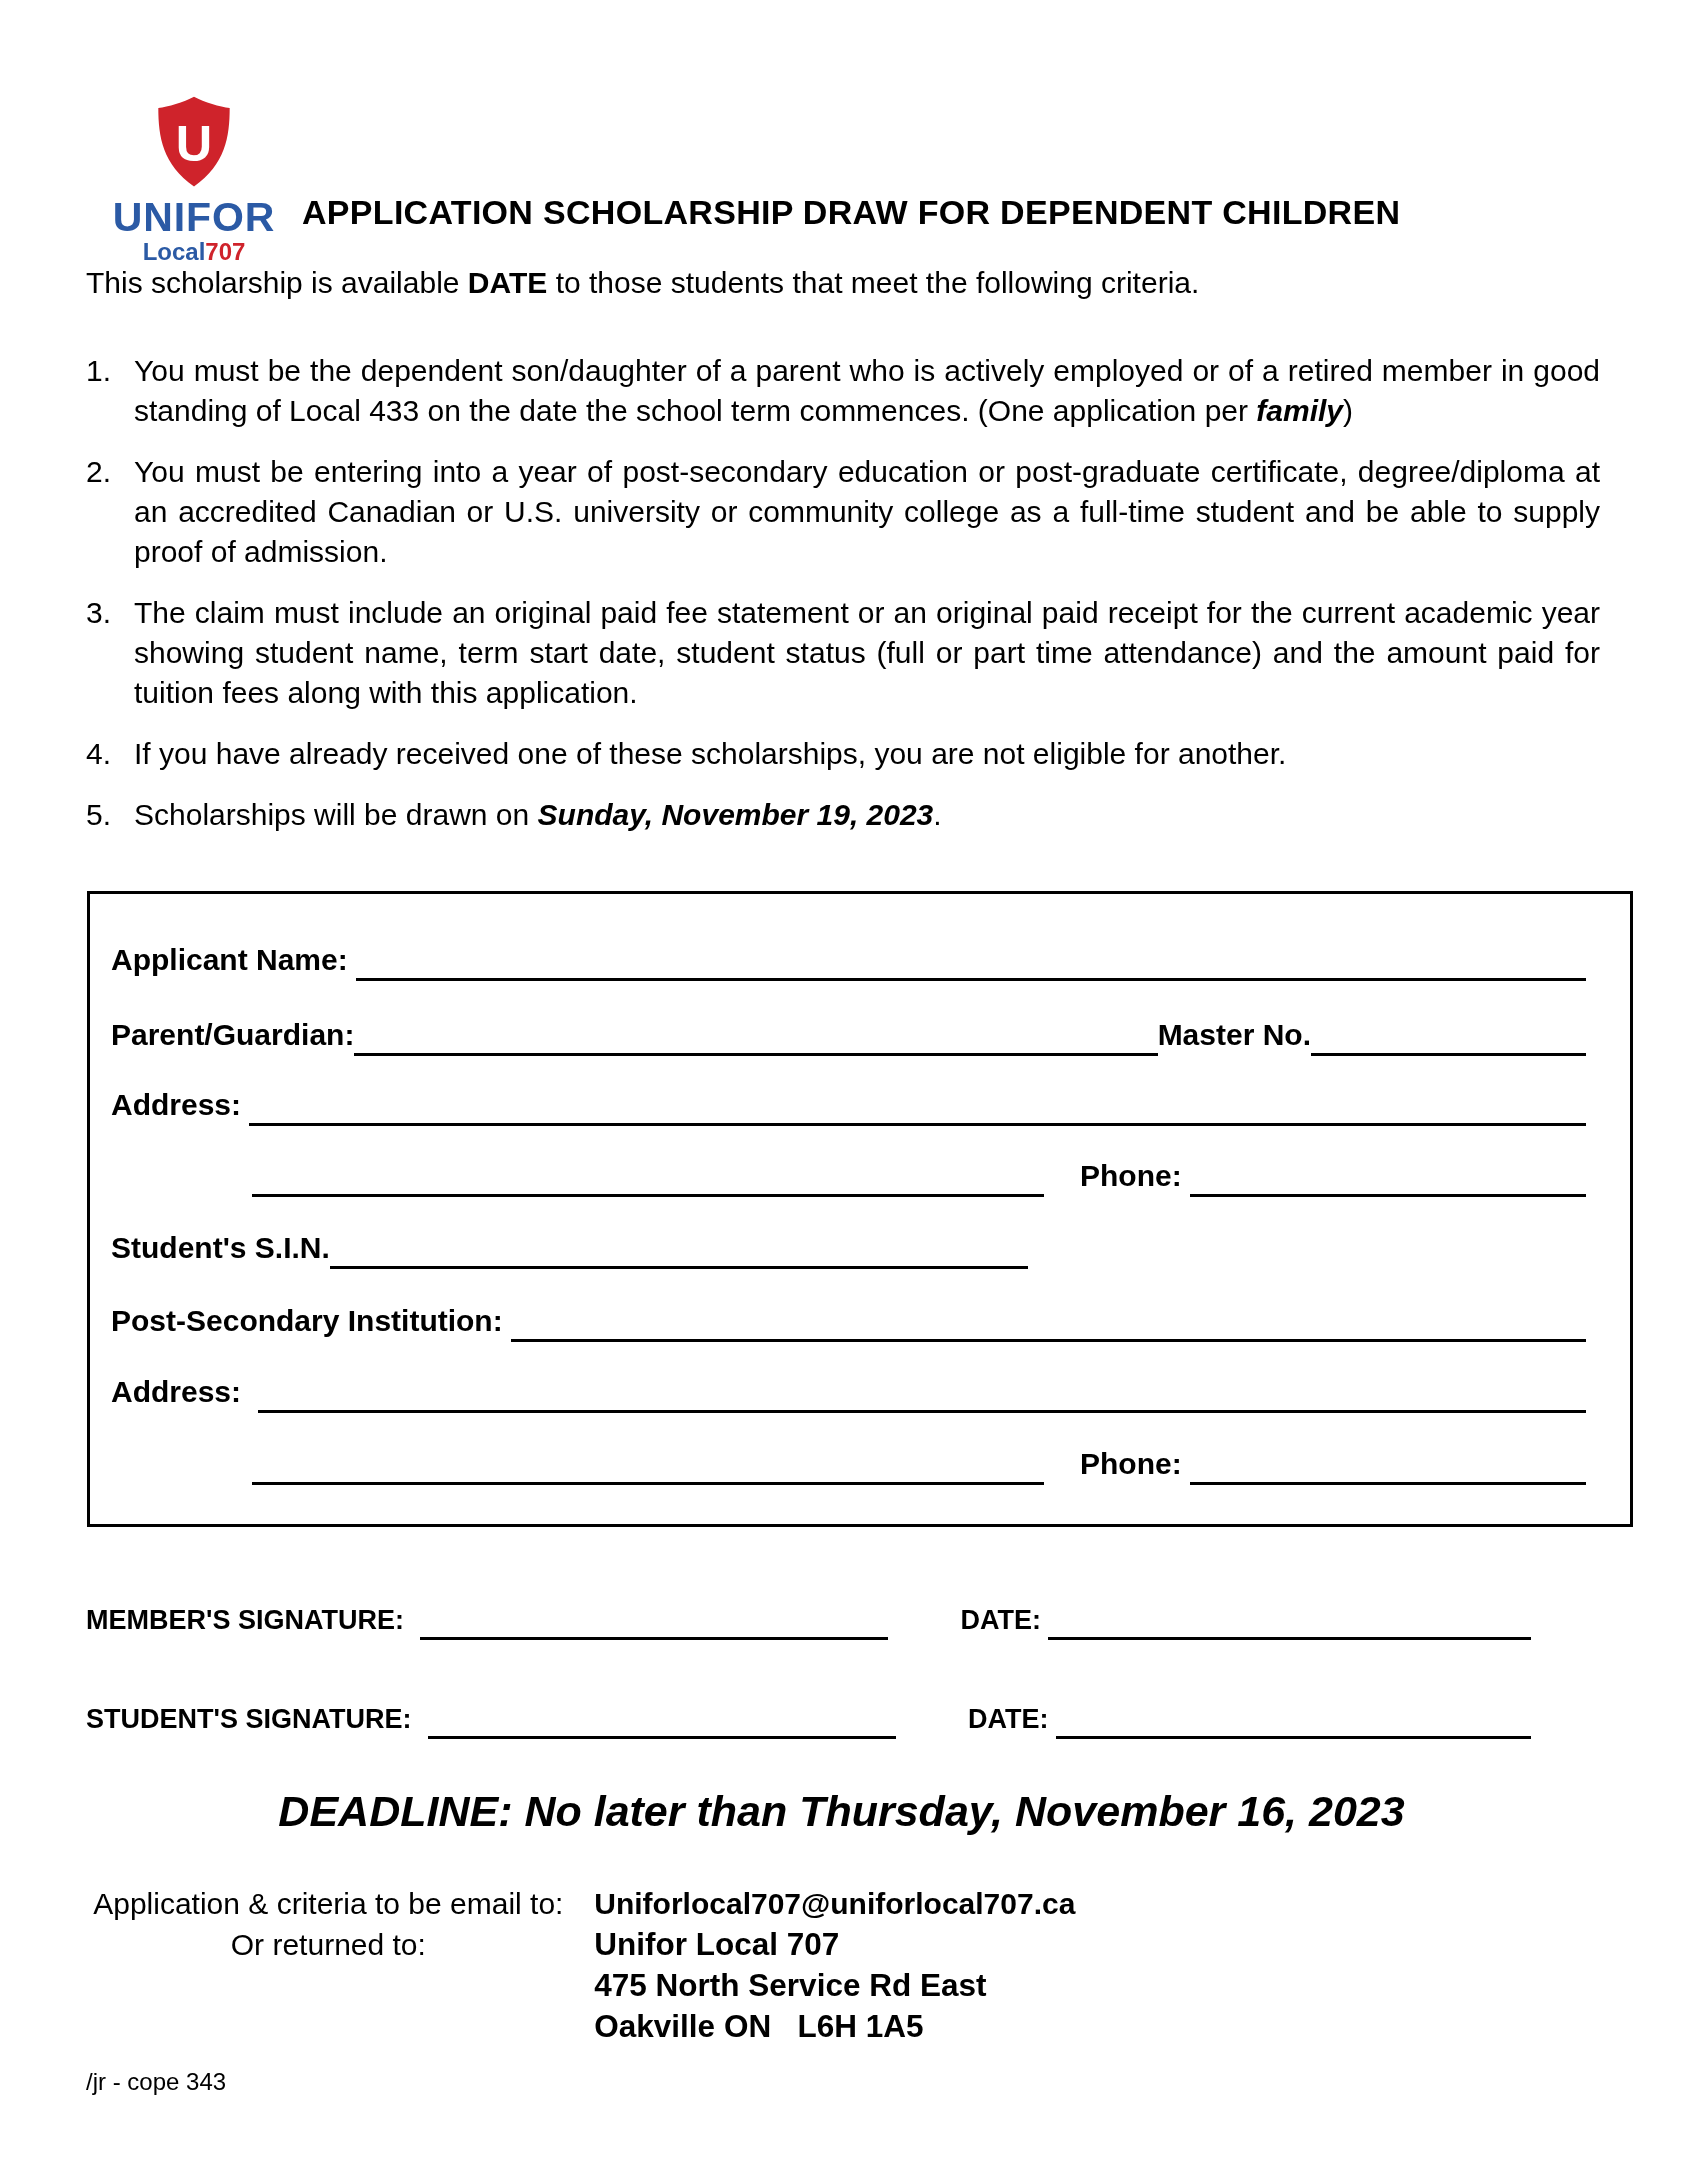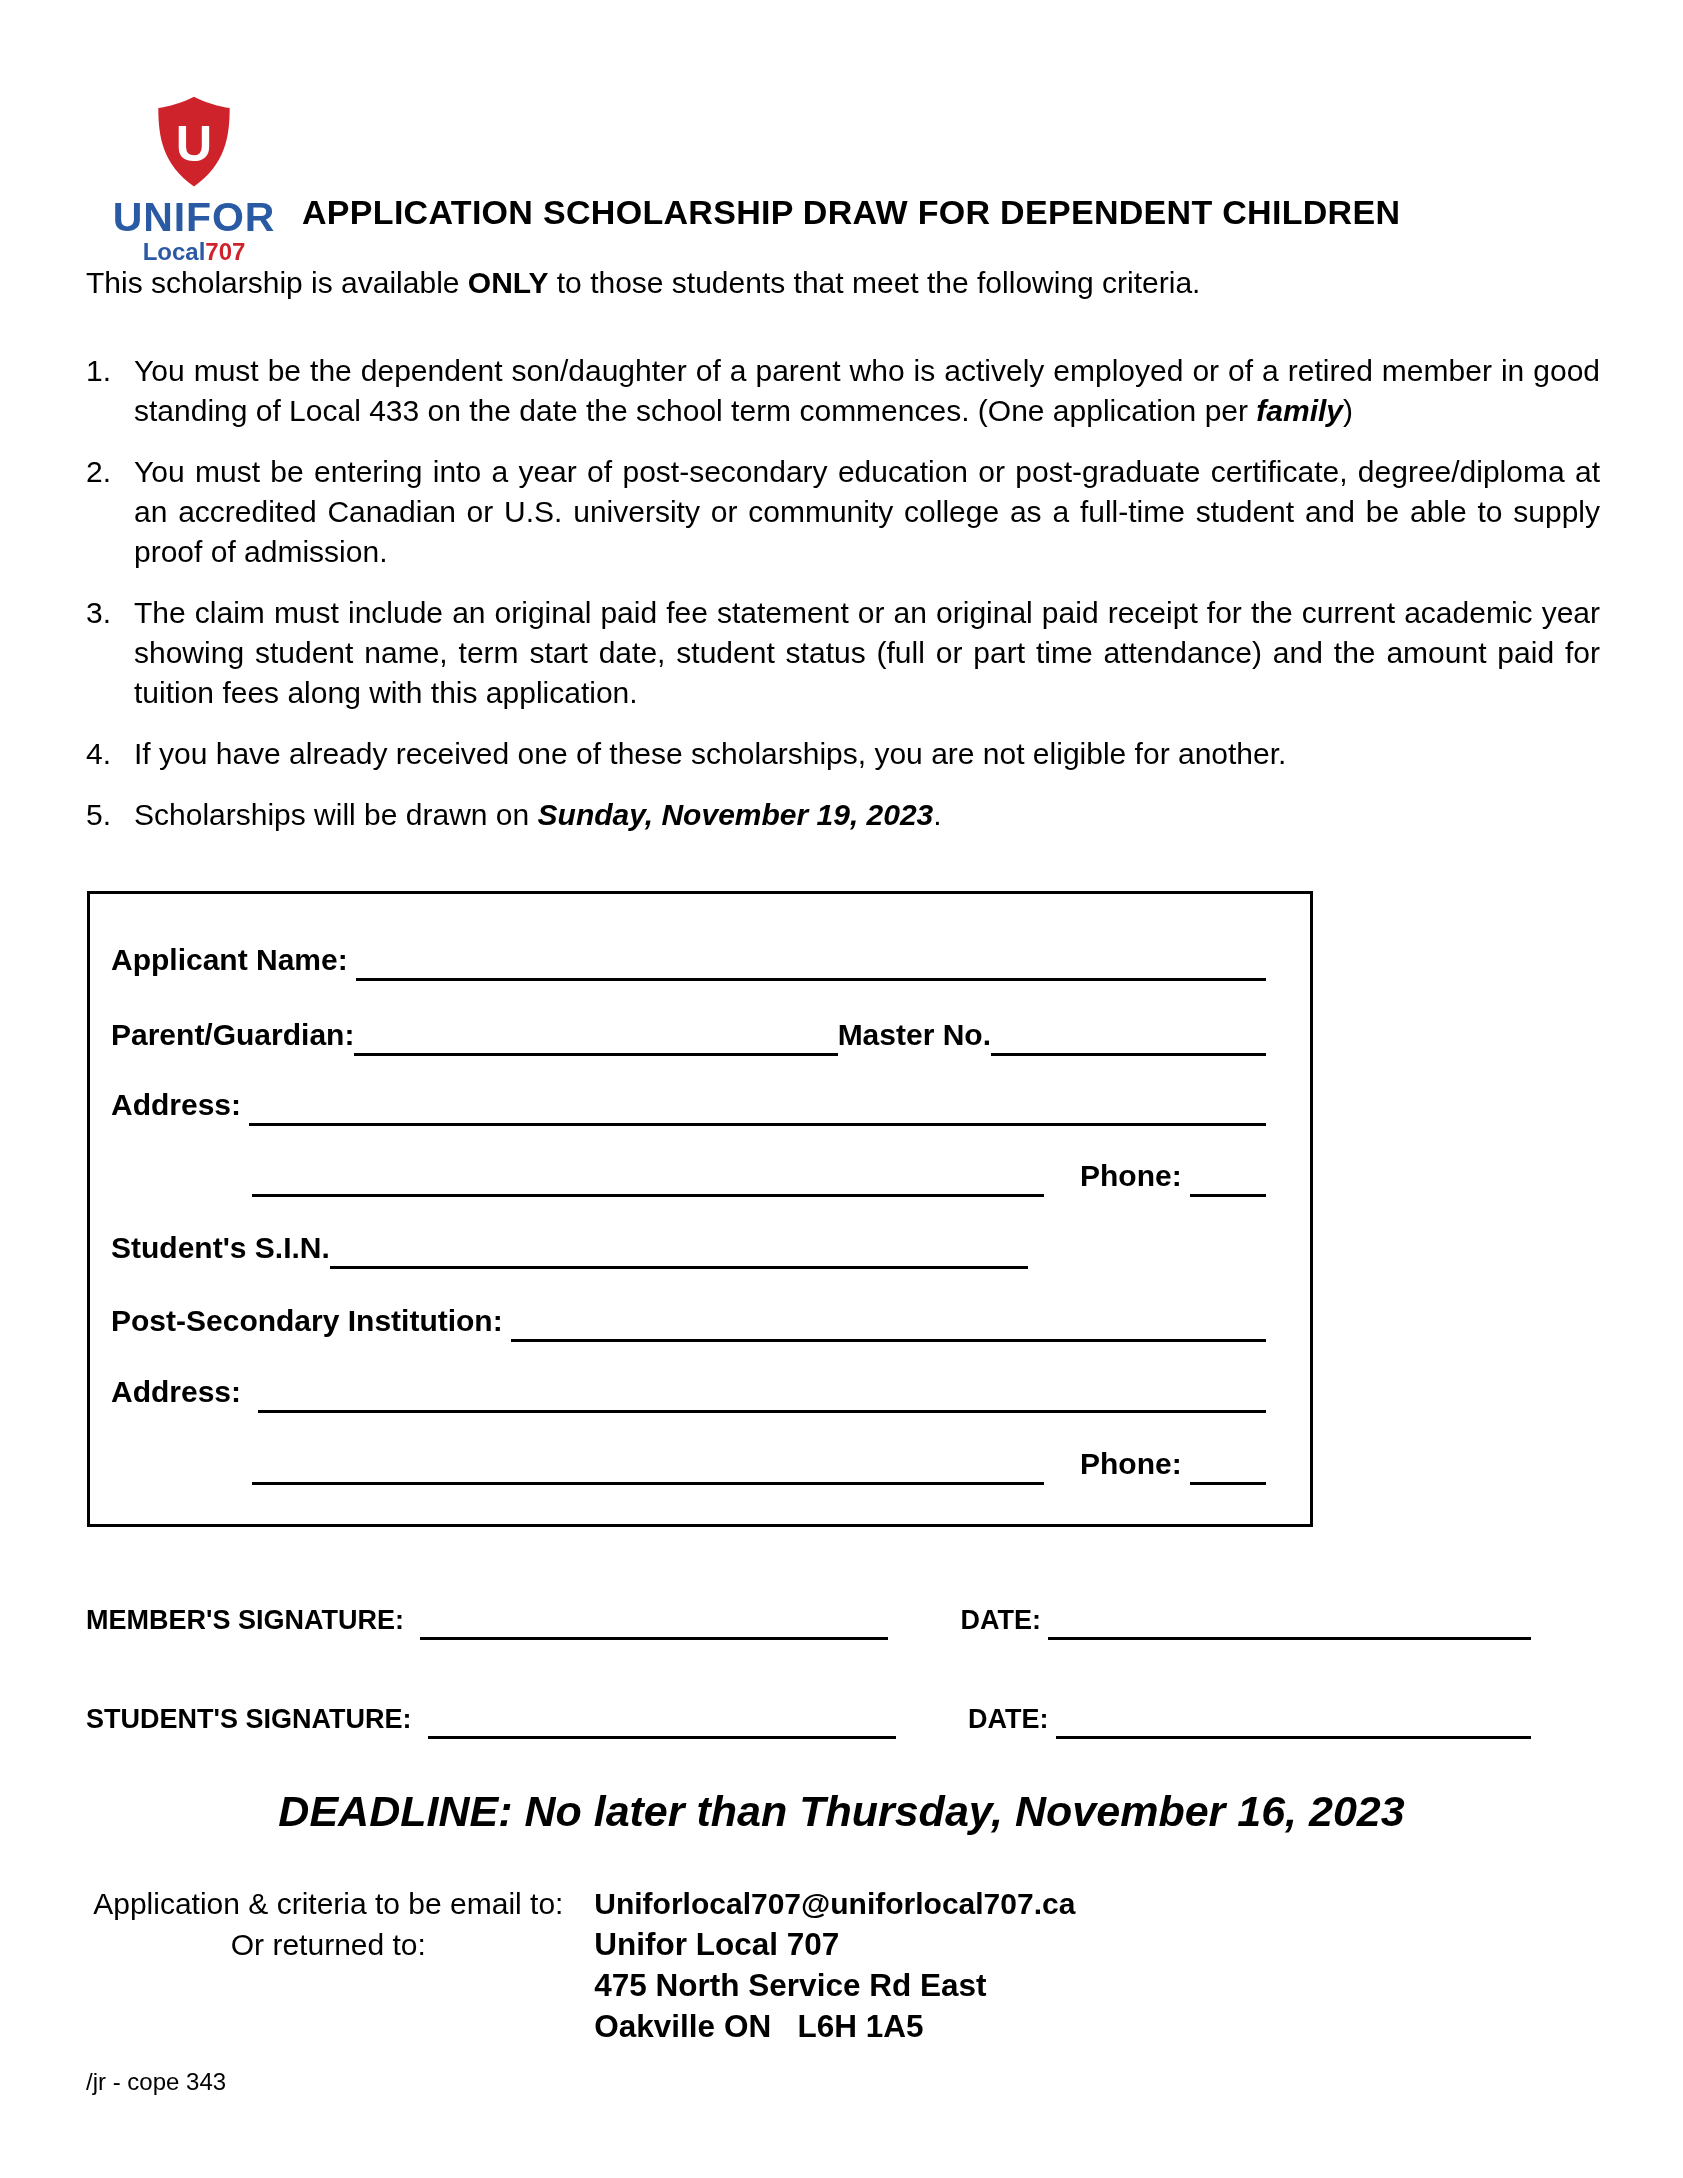--- a/index.html
+++ b/index.html
@@ -30,21 +30,21 @@
 
   
   .criteria { position:absolute; left:86px; top:351px; width:1514px; font-size:30px; line-height:40px; }
   .item { display:flex; margin-bottom:21px; }
   .item .num { width:48px; flex:none; }
   .item .itext { flex:1; text-align:justify; }
 
   
   .form-box {
     position:absolute; left:87px; top:891px;
-    width:1226px; height:636px;
+    width:1546px; height:636px;
     border:3.6px solid #000; box-sizing:border-box;
   }
   .box-row { position:absolute; left:21px; right:44px; height:45px; display:flex; align-items:flex-end; }
   .lbl { font-weight:bold; font-size:30px; padding-bottom:3.6px; white-space:pre; flex:none; }
   .u { border-bottom:3.6px solid #000; height:10.8px; flex:none; }
   .u-fill { flex:1 1 auto; }
   .sp-indent { width:141px; flex:none; }
   .gap40 { margin-left:36px; }
   .gap10 { margin-left:9px; }
 
@@ -81,21 +81,21 @@
     <svg class="logo-shield" viewBox="0 0 100 108">
       <path d="M50 2 C38 8.5 20 13.5 9 15 C9 48 14 80 50 105 C86 80 91 48 91 15 C80 13.5 62 8.5 50 2 Z" fill="#cf232b"></path>
       <text x="50" y="76" font-size="58" font-weight="bold" fill="#ffffff" text-anchor="middle" font-family="Liberation Sans, sans-serif">U</text>
     </svg>
     <div class="brand">UNIFOR</div>
     <div class="local-line"><span class="c-blue">Local</span><span class="c-red">707</span></div>
   </div>
 
   <div class="doc-title">APPLICATION SCHOLARSHIP DRAW FOR DEPENDENT CHILDREN</div>
 
-  <div class="intro"><span>This scholarship is available </span><span class="b">ONLY</span><span> to those students that meet the following criteria.</span></div>
+  <div class="intro"><span>This scholarship is available </span><span class="b">DATE</span><span> to those students that meet the following criteria.</span></div>
 
   <div class="criteria">
     <div class="item">
       <span class="num">1.</span>
       <div class="itext"><span>You must be the dependent son/daughter of a parent who is actively employed or of a retired member in good standing of Local 433 on the date the school term commences. (One application per </span><span class="bi">family</span><span>)</span></div>
     </div>
     <div class="item">
       <span class="num">2.</span>
       <div class="itext"><span>You must be entering into a year of post-secondary education or post-graduate certificate, degree/diploma at an accredited Canadian or U.S. university or community college as a full-time student and be able to supply proof of admission.</span><span class="bi"></span><span></span></div>
     </div>

